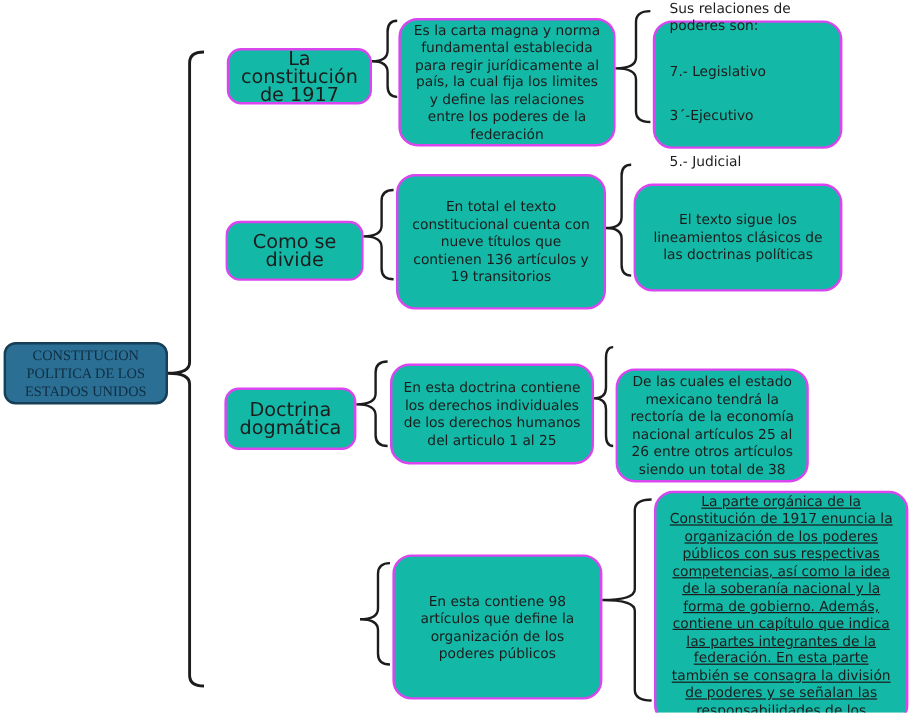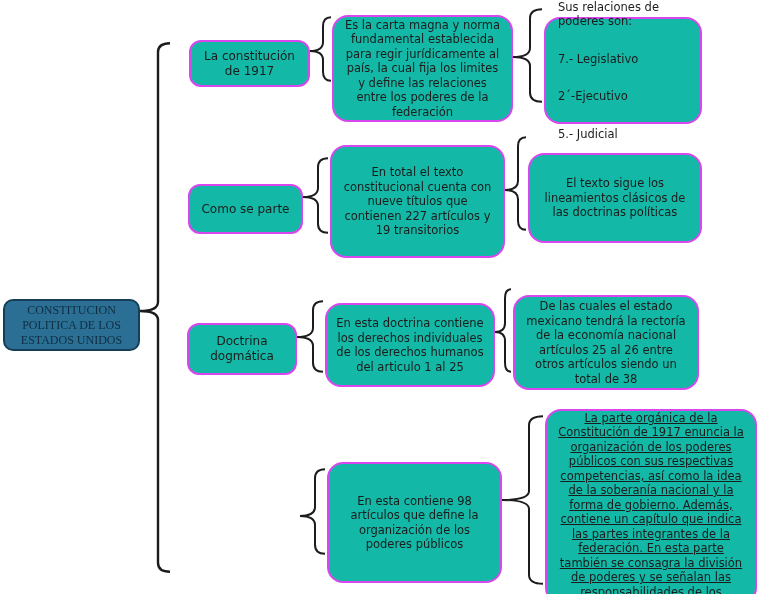--- a/index.html
+++ b/index.html
@@ -22,21 +22,21 @@
     text-align:center;
     font-size:11.5px;
     line-height:14.5px;
     padding:3px 8px;
     box-sizing:border-box;
     color:#1c1c1c;
     margin-top:12px;
   }
   .topic{
     border-radius:12px;
-    font-size:12px;
+    font-size:16px;
     line-height:15px;
   }
   .note-list{
     flex-direction:column;
     align-items:flex-start;
     justify-content:center;
     text-align:left;
     gap:23px;
     padding-left:12px;
   }
@@ -52,21 +52,20 @@
     background:#2b6f94;
     border:2px solid #163f57;
     border-radius:10px;
     display:flex;align-items:center;justify-content:center;
     text-align:center;
     font-family:"Liberation Serif","DejaVu Serif",serif;
     font-size:12px;line-height:15px;
     color:#0f2e42;
     box-sizing:border-box;
     padding:2px 6px;
-    margin-top:14px;
   }
   svg.brace{position:absolute;overflow:visible;}
 </style>
 </head>
 <body>
 
 <div id="canvas">
 
   <div id="root-node">
     <span>CONSTITUCION POLITICA DE LOS ESTADOS UNIDOS</span>
@@ -84,53 +83,53 @@
     </svg>
   <div class="box" style="left:332px;top:3px;width:181px;height:107px">
     <span>Es la carta magna y norma fundamental establecida para regir jurídicamente al país, la cual fija los limites y define las relaciones entre los poderes de la federación</span>
   </div>
   <svg class="brace" style="left:513px;top:8px" width="31" height="95" viewBox="0 0 31 95">
       <path d="M 29 1.3 Q 17 1.3 17 10.3 L 17 40 Q 17 49 0 49 Q 17 49 17 58 L 17 84.7 Q 17 93.7 29 93.7" fill="none" stroke="#1c1c1c" stroke-width="2"></path>
     </svg>
   <div class="box note-list" style="left:544px;top:5px;width:158px;height:107px">
     <span>Sus relaciones de poderes son:</span>
     <span>7.- Legislativo</span>
-    <span>2´-Ejecutivo</span>
+    <span>3´-Ejecutivo</span>
     <span>5.- Judicial</span>
   </div>
 
   <div class="box topic" style="left:188px;top:172px;width:115px;height:50px">
-    <span>Como se parte</span>
+    <span>Como se divide</span>
   </div>
   <svg class="brace" style="left:303px;top:157px" width="27" height="77" viewBox="0 0 27 77">
       <path d="M 25 1.3 Q 15 1.3 15 10.3 L 15 31 Q 15 40 0 40 Q 15 40 15 49 L 15 66.7 Q 15 75.7 25 75.7" fill="none" stroke="#1c1c1c" stroke-width="2"></path>
     </svg>
   <div class="box" style="left:330px;top:133px;width:175px;height:113px">
-    <span>En total el texto constitucional cuenta con nueve títulos que contienen 227 artículos y 19 transitorios</span>
+    <span>En total el texto constitucional cuenta con nueve títulos que contienen 136 artículos y 19 transitorios</span>
   </div>
   <svg class="brace" style="left:505px;top:136px" width="23" height="95" viewBox="0 0 23 95">
       <path d="M 21 1.3 Q 13 1.3 13 10.3 L 13 45 Q 13 54 0 54 Q 13 54 13 63 L 13 84.7 Q 13 93.7 21 93.7" fill="none" stroke="#1c1c1c" stroke-width="2"></path>
     </svg>
   <div class="box topic" style="left:187px;top:311px;width:110px;height:52px">
     <span>Doctrina dogmática</span>
   </div>
 
   <div class="box" style="left:528px;top:141px;width:174px;height:90px">
     <span>El texto sigue los lineamientos clásicos de las doctrinas políticas</span>
   </div>
   <svg class="brace" style="left:297px;top:300px" width="28" height="73" viewBox="0 0 28 73">
       <path d="M 26 1.3 Q 16 1.3 16 10.3 L 16 28 Q 16 37 0 37 Q 16 37 16 46 L 16 62.7 Q 16 71.7 26 71.7" fill="none" stroke="#1c1c1c" stroke-width="2"></path>
     </svg>
   <div class="box" style="left:325px;top:291px;width:170px;height:84px">
     <span>En esta doctrina contiene los derechos individuales de los derechos humanos del articulo 1 al 25</span>
   </div>
   <svg class="brace" style="left:495px;top:288px" width="18" height="85" viewBox="0 0 18 85">
       <path d="M 16 1.3 Q 10 1.3 10 10.3 L 10 35 Q 10 44 0 44 Q 10 44 10 53 L 10 74.7 Q 10 83.7 16 83.7" fill="none" stroke="#1c1c1c" stroke-width="2"></path>
     </svg>
-  <div class="box" style="left:513px;top:283px;width:186px;height:95px">
+  <div class="box" style="left:513px;top:295px;width:161px;height:95px">
     <span>De las cuales el estado mexicano tendrá la rectoría de la economía nacional   artículos 25 al 26 entre otros artículos siendo un total de 38</span>
   </div>
 
   <svg class="brace" style="left:300px;top:468px" width="27" height="87" viewBox="0 0 27 87">
       <path d="M 25 1.3 Q 15 1.3 15 10.3 L 15 39 Q 15 48 0 48 Q 15 48 15 57 L 15 76.7 Q 15 85.7 25 85.7" fill="none" stroke="#1c1c1c" stroke-width="2"></path>
     </svg>
   <div class="box" style="left:327px;top:450px;width:175px;height:121px">
     <span>En esta contiene 98 artículos que define la organización de los poderes públicos</span>
   </div>
   <svg class="brace" style="left:502px;top:415px" width="43" height="170" viewBox="0 0 43 170">

